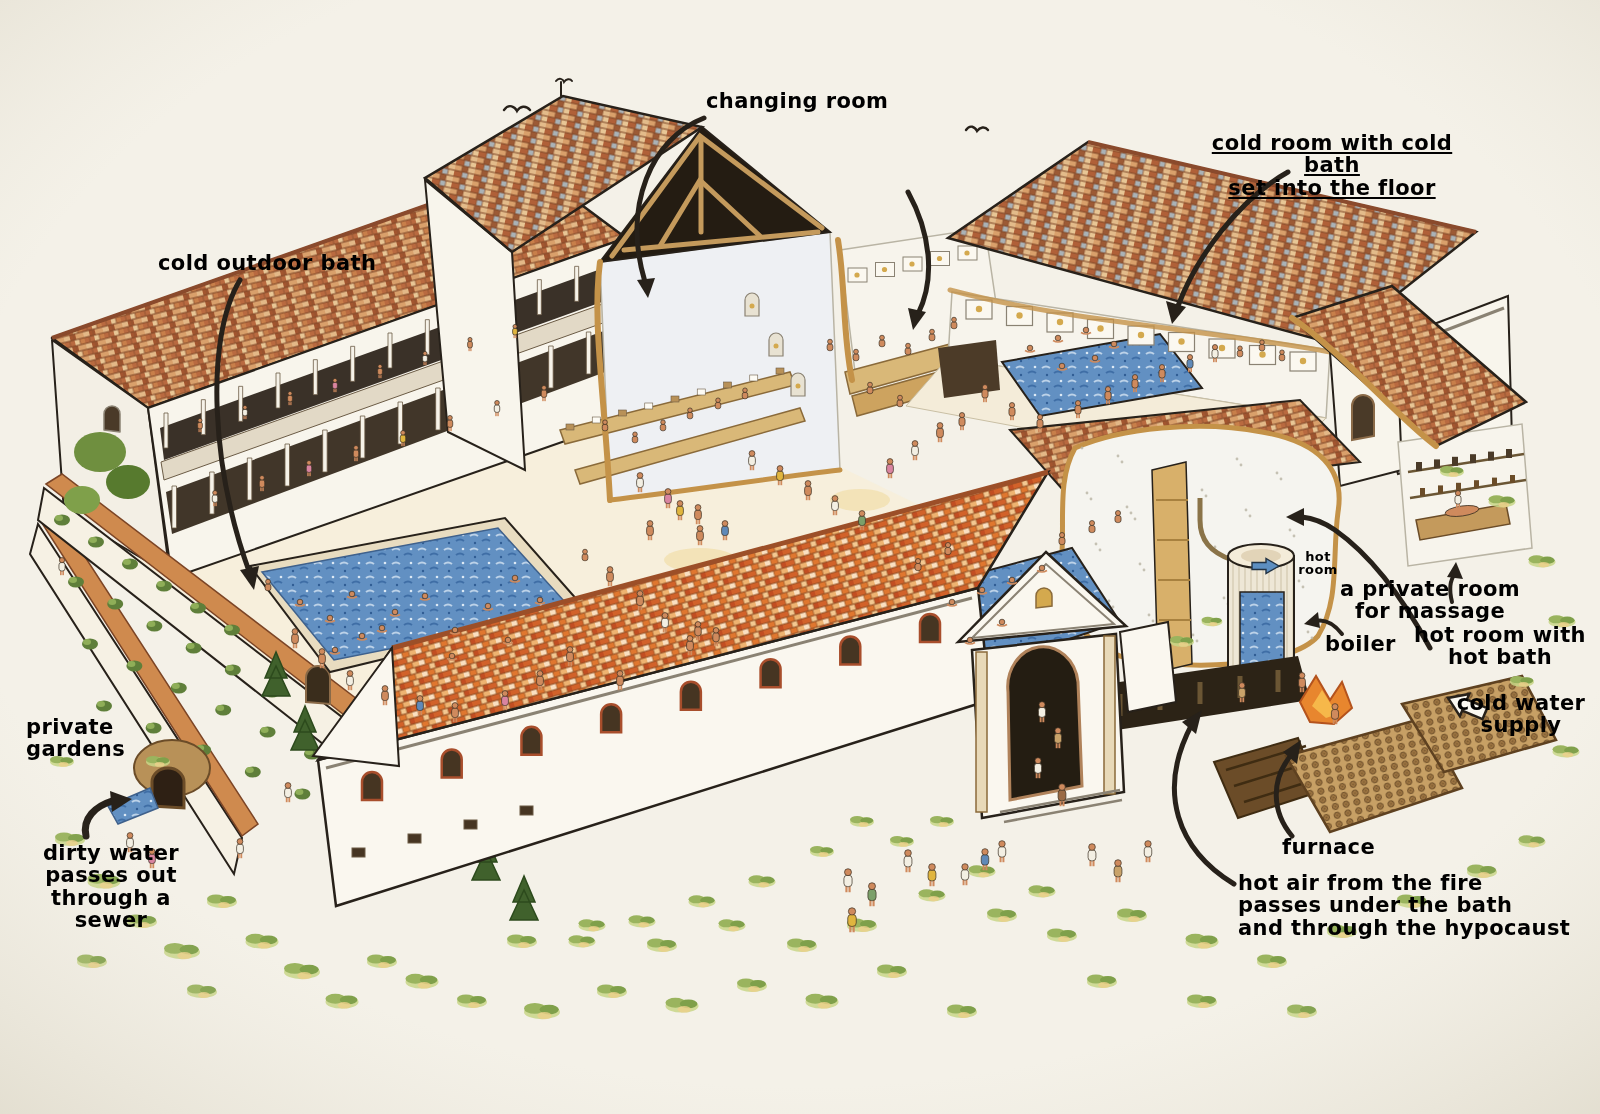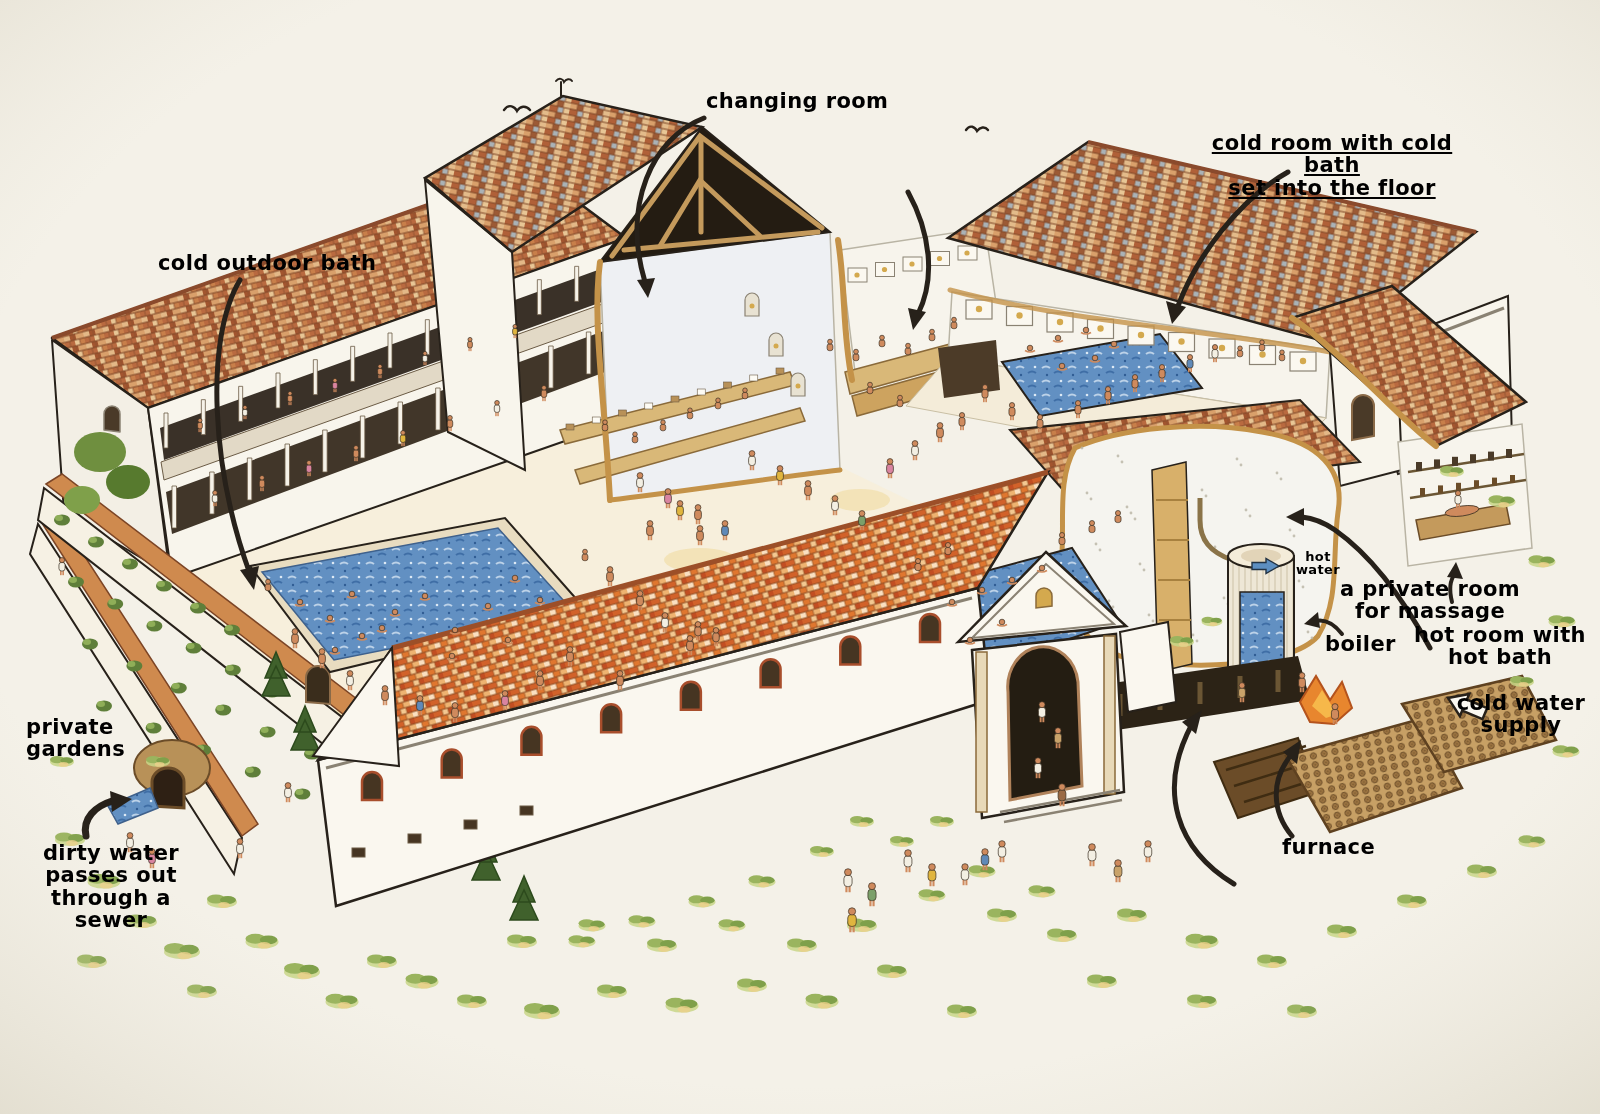--- a/index.html
+++ b/index.html
@@ -1424,16 +1424,19 @@
 through a
 sewer</div>
 <div class="lbl ctr" style="left:1338px;top:578px;width:184px;text-align:center;">a private room
 for massage</div>
 <div class="lbl ctr" style="left:1408px;top:624px;width:184px;">hot room with
 hot bath</div>
 <div class="lbl ctr" style="left:1442px;top:692px;width:158px;">cold water
 supply</div>
 <div class="lbl" style="left:1325px;top:633px;">boiler</div>
 <div class="lbl small ctr" style="left:1288px;top:550px;width:60px;">hot
-water</div>
+room</div>
 <div class="lbl" style="left:1282px;top:836px;">furnace</div>
+<div class="lbl" style="left:1238px;top:872px;">hot air from the fire
+passes under the bath
+and through the hypocaust</div>
 
 </div>
 
 </body></html>

